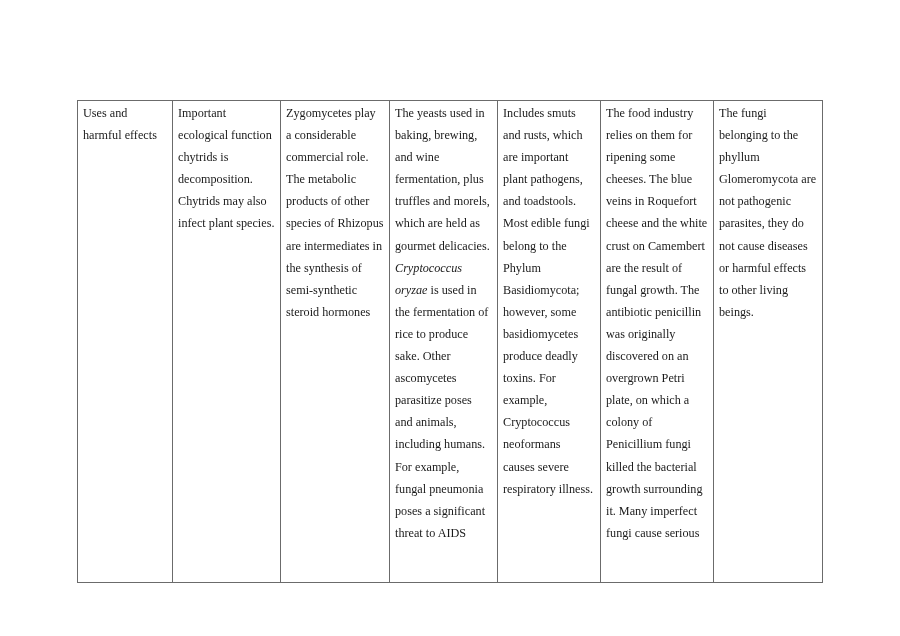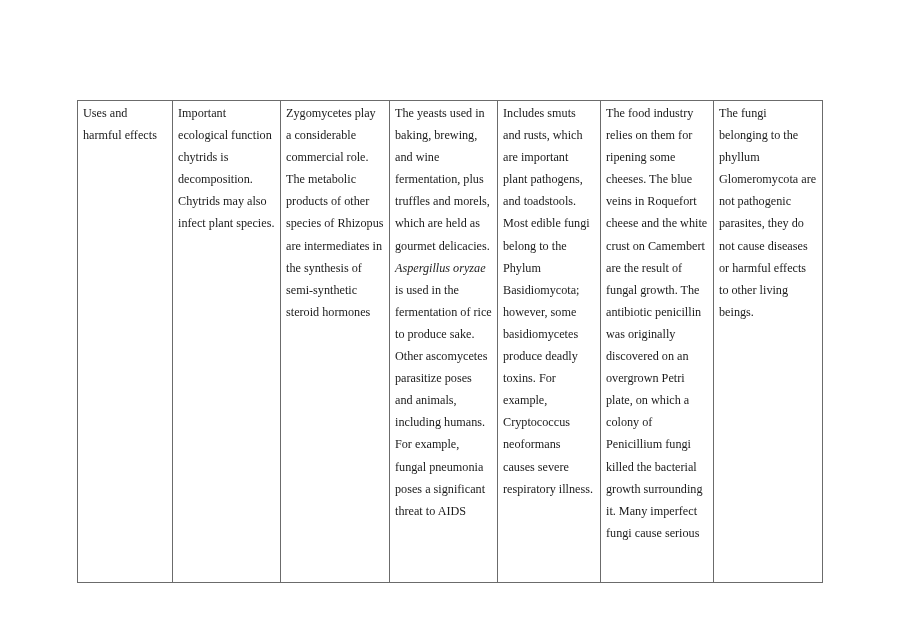--- a/index.html
+++ b/index.html
@@ -42,21 +42,21 @@
     <td>
       <span>Uses and harmful effects</span>
     </td>
     <td>
       <span>Important ecological function chytrids is decomposition. Chytrids may also infect plant species.</span>
     </td>
     <td>
       <span>Zygomycetes play a considerable commercial role. The metabolic products of other species of Rhizopus are intermediates in the synthesis of semi-synthetic steroid hormones</span>
     </td>
     <td>
-      <span>The yeasts used in baking, brewing, and wine fermentation, plus truffles and morels, which are held as gourmet delicacies. </span><span class="it">Aspergillus oryzae</span><span> is used in the fermentation of rice to produce sake. Other ascomycetes parasitize poses and animals, including humans. For example, fungal pneumonia poses a significant threat to AIDS</span>
+      <span>The yeasts used in baking, brewing, and wine fermentation, plus truffles and morels, which are held as gourmet delicacies. </span><span class="it">Cryptococcus oryzae</span><span> is used in the fermentation of rice to produce sake. Other ascomycetes parasitize poses and animals, including humans. For example, fungal pneumonia poses a significant threat to AIDS</span>
     </td>
     <td>
       <span>Includes smuts and rusts, which are important plant pathogens, and toadstools. Most edible fungi belong to the Phylum Basidiomycota; however, some basidiomycetes produce deadly toxins. For example, Cryptococcus neoformans causes severe respiratory illness.</span>
     </td>
     <td>
       <span>The food industry relies on them for ripening some cheeses. The blue veins in Roquefort cheese and the white crust on Camembert are the result of fungal growth. The antibiotic penicillin was originally discovered on an overgrown Petri plate, on which a colony of Penicillium fungi killed the bacterial growth surrounding it. Many imperfect fungi cause serious</span>
     </td>
     <td>
       <span>The fungi belonging to the phyllum Glomeromycota are not pathogenic parasites, they do not cause diseases or harmful effects to other living beings.</span>
     </td>

